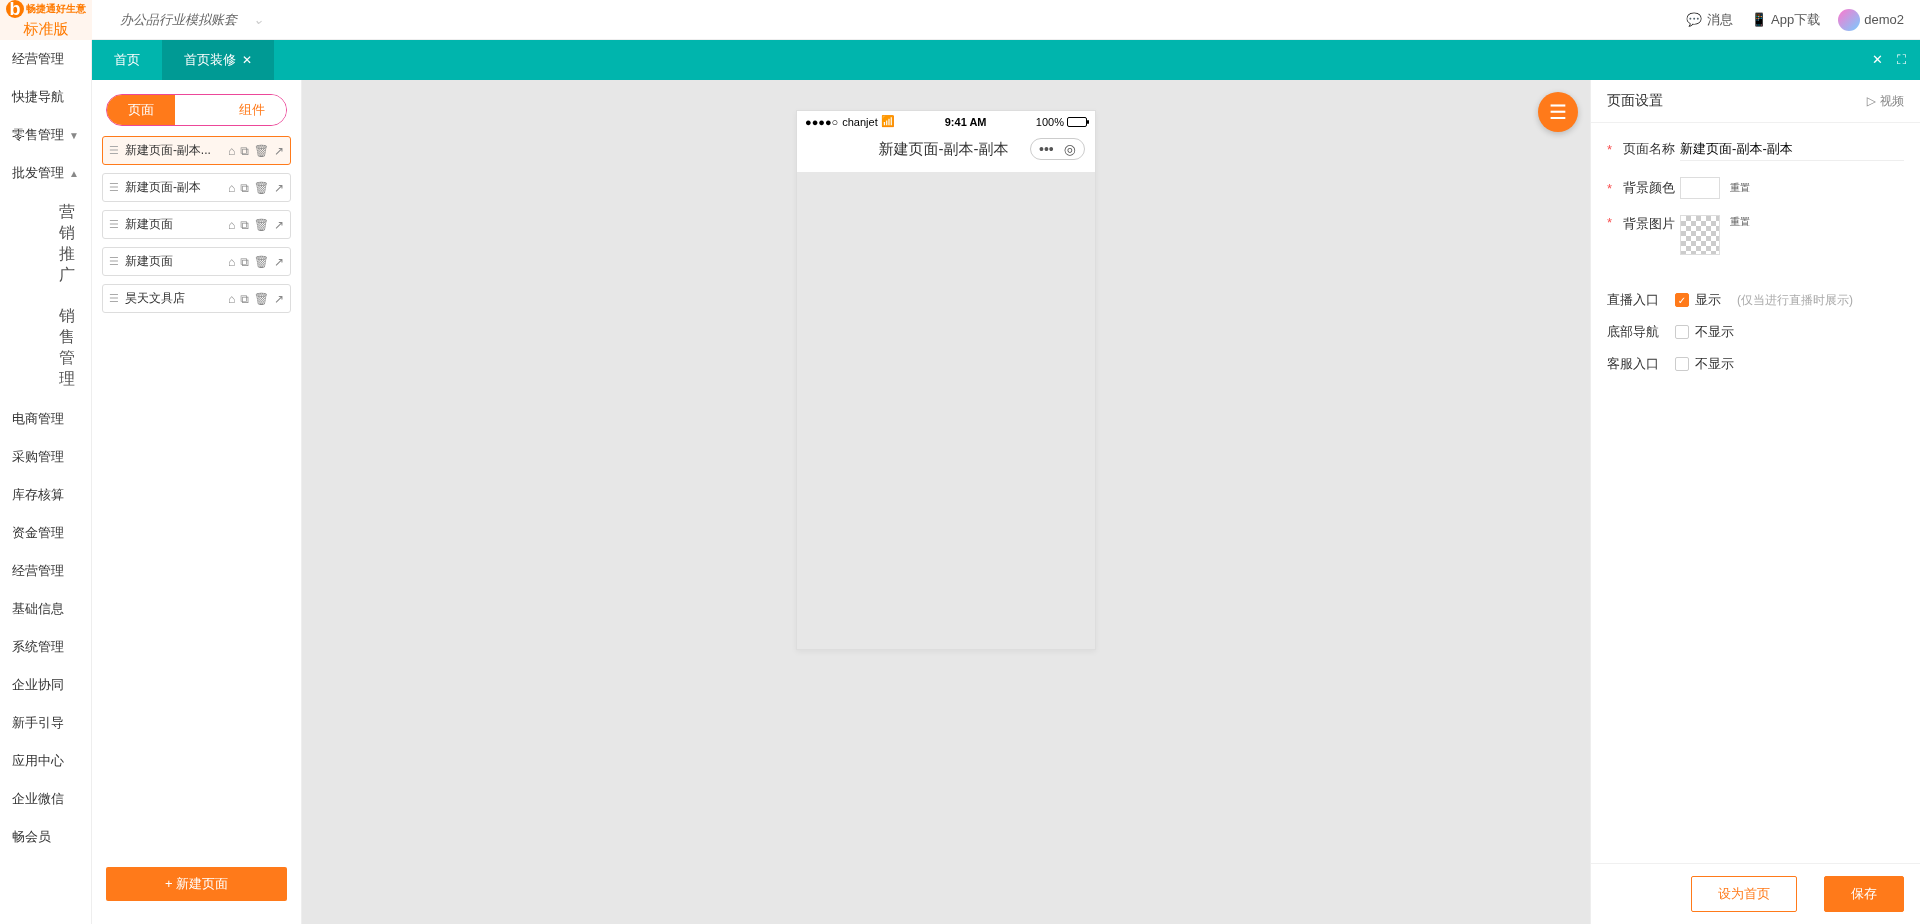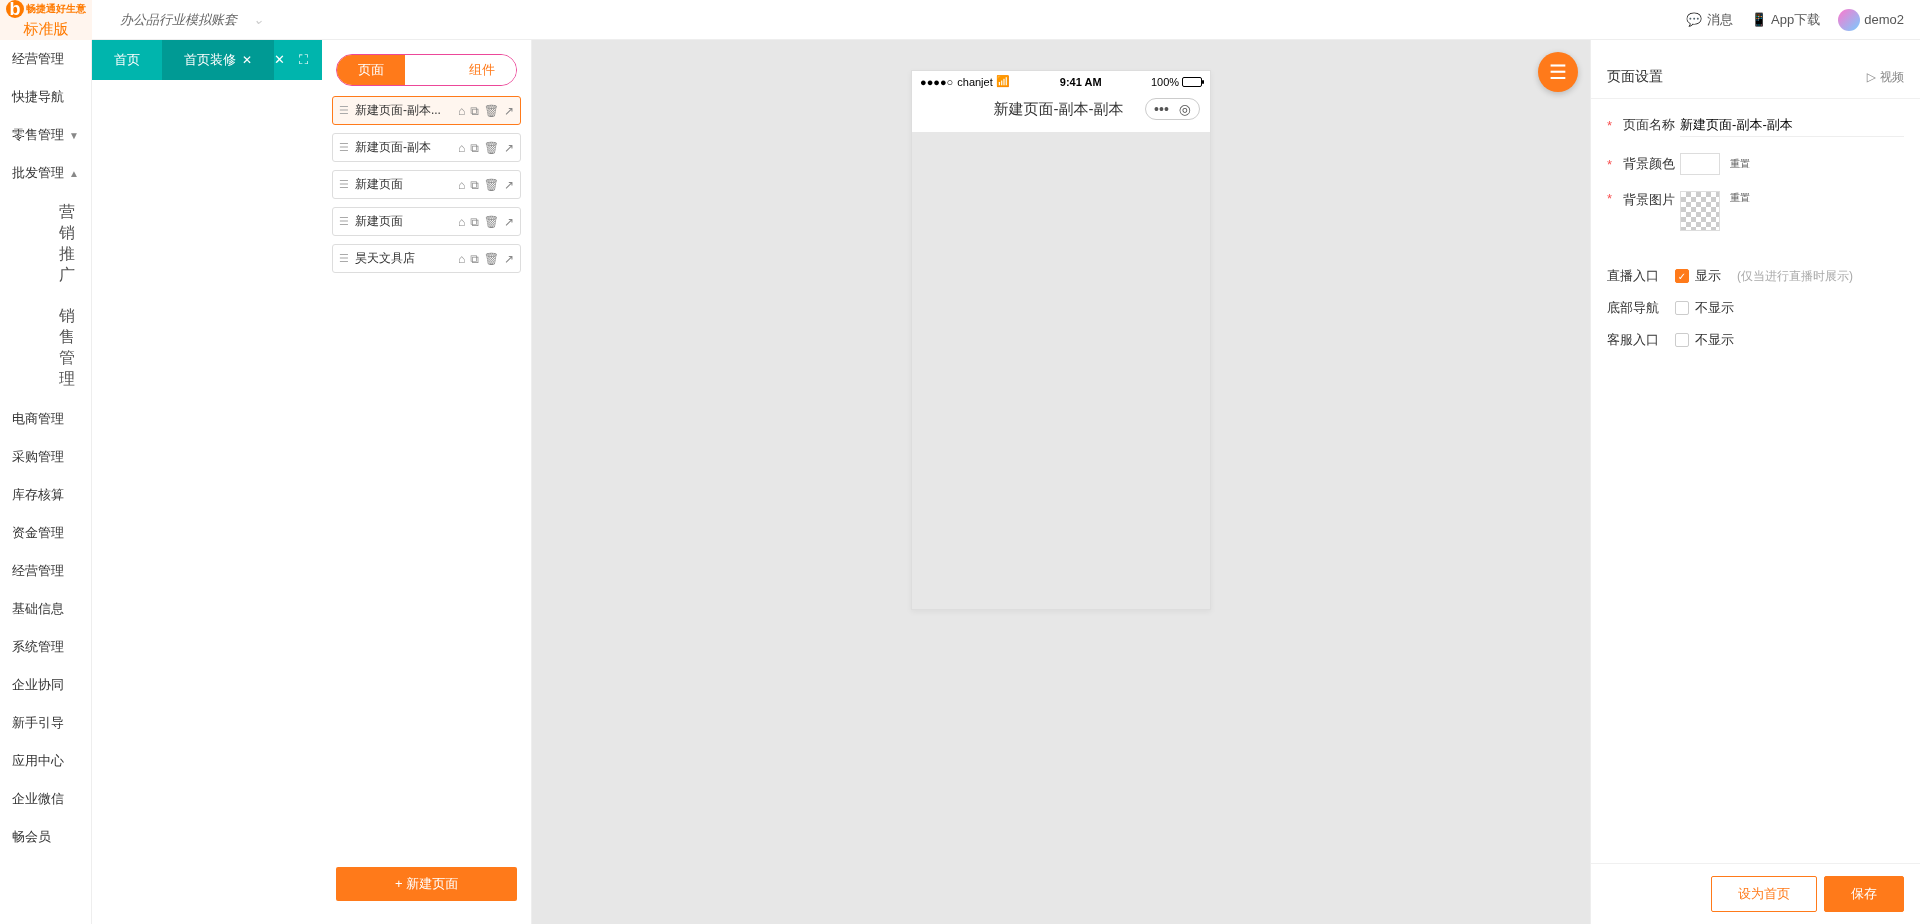--- a/index.html
+++ b/index.html
@@ -21,21 +21,21 @@
   
   .layout { display: flex; height: calc(100vh - 40px); }
 
   
   .sidebar { width: 92px; background: #fff; border-right: 1px solid #eee; overflow-y: auto; flex-shrink: 0; }
   .side-item { padding: 10px 12px; color: #333; cursor: pointer; display: flex; align-items: center; justify-content: space-between; font-size: 13px; }
   .side-item .arrow { font-size: 10px; color: #888; }
   .side-sub { padding: 10px 12px 10px 22px; color: #555; cursor: pointer; font-size: 16px; margin-left: 37px; }
 
   
-  .main-col { flex: 1; display: flex; flex-direction: row; min-width: 0; }
+  .main-col { flex: 1; display: flex; flex-direction: column; min-width: 0; }
 
   
   .tab-bar { height: 40px; background: #00b5ad; display: flex; align-items: center; }
   .tab { color: #fff; padding: 0 22px; height: 40px; display: flex; align-items: center; gap: 6px; cursor: pointer; }
   .tab.active { background: #009a94; }
   .tab .close { font-size: 12px; }
   .tab-spacer { flex: 1; }
   .tab-icons { display: flex; gap: 14px; padding-right: 14px; color: #fff; }
 
   
@@ -65,38 +65,38 @@
   .batt-icon::after { content: ""; position: absolute; right: -3px; top: 2px; width: 2px; height: 4px; background: #000; border-radius: 1px; }
   .batt-icon .fill { background: #000; height: 100%; width: 100%; }
   .phone-title { display: flex; align-items: center; justify-content: space-between; padding: 6px 10px 12px; font-size: 15px; }
   .phone-title .ctr { flex: 1; text-align: center; }
   .phone-title .pill { border: 1px solid #ccc; border-radius: 14px; padding: 2px 8px; display: flex; gap: 10px; align-items: center; font-size: 14px; color: #555; }
   .phone-body { flex: 1; background: #e7e7e7; }
   .float-menu { position: absolute; top: 12px; right: 12px; width: 40px; height: 40px; border-radius: 50%; background: #ff7a1a; color: #fff; display: flex; align-items: center; justify-content: center; font-size: 20px; cursor: pointer; box-shadow: 0 2px 6px rgba(0,0,0,.2); }
 
   
   .props { width: 330px; border-left: 1px solid #eee; background: #fff; display: flex; flex-direction: column; }
-  .props-head { display: flex; align-items: center; justify-content: space-between; padding: 12px 16px; border-bottom: 1px solid #f0f0f0; margin-top: 16px; }
+  .props-head { display: flex; align-items: center; justify-content: space-between; padding: 12px 16px; border-bottom: 1px solid #f0f0f0; }
   .props-head .video { color: #888; font-size: 12px; display: flex; align-items: center; gap: 4px; cursor: pointer; }
   .props-body { flex: 1; padding: 14px 16px; }
   .field { display: flex; align-items: center; margin-bottom: 16px; font-size: 13px; }
   .field .req { color: #f85050; margin-right: 6px; }
   .field label { width: 62px; color: #333; text-align: center; }
   .field input.text { flex: 1; border: none; border-bottom: 1px solid #eee; padding: 4px 0; font-size: 13px; outline: none; }
   .swatch { width: 40px; height: 22px; border: 1px solid #ddd; margin-right: 10px; }
   .checker { width: 40px; height: 40px; border: 1px solid #ddd; margin-right: 10px;
     background-image: linear-gradient(45deg,#ccc 25%,transparent 25%),linear-gradient(-45deg,#ccc 25%,transparent 25%),linear-gradient(45deg,transparent 75%,#ccc 75%),linear-gradient(-45deg,transparent 75%,#ccc 75%);
     background-size: 10px 10px; background-position: 0 0,0 5px,5px -5px,-5px 0; }
   .reset { color: #555; font-size: 10px; cursor: pointer; }
   .cb { width: 14px; height: 14px; border: 1px solid #ccc; border-radius: 2px; display: inline-flex; align-items: center; justify-content: center; margin-right: 6px; vertical-align: middle; }
   .cb.checked { background: #ff7a1a; border-color: #ff7a1a; color: #fff; font-size: 10px; }
   .hint { color: #aaa; margin-left: 16px; font-size: 12px; }
   .opt-row { display: flex; align-items: center; margin-bottom: 14px; }
   .opt-row label { width: 68px; color: #333; }
-  .props-foot { display: flex; justify-content: flex-end; gap: 7px; padding: 12px 16px; border-top: 1px solid #f0f0f0; }
+  .props-foot { display: flex; justify-content: flex-end; gap: 27px; padding: 12px 16px; border-top: 1px solid #f0f0f0; }
   .btn { padding: 8px 26px; border-radius: 2px; cursor: pointer; font-size: 13px; }
   .btn-outline { border: 1px solid #ff7a1a; color: #ff7a1a; background: #fff; }
   .btn-primary { background: #ff7a1a; color: #fff; border: 1px solid #ff7a1a; }
 
   
   .ic { display: inline-block; }
 </style>
 </head>
 <body>
 

